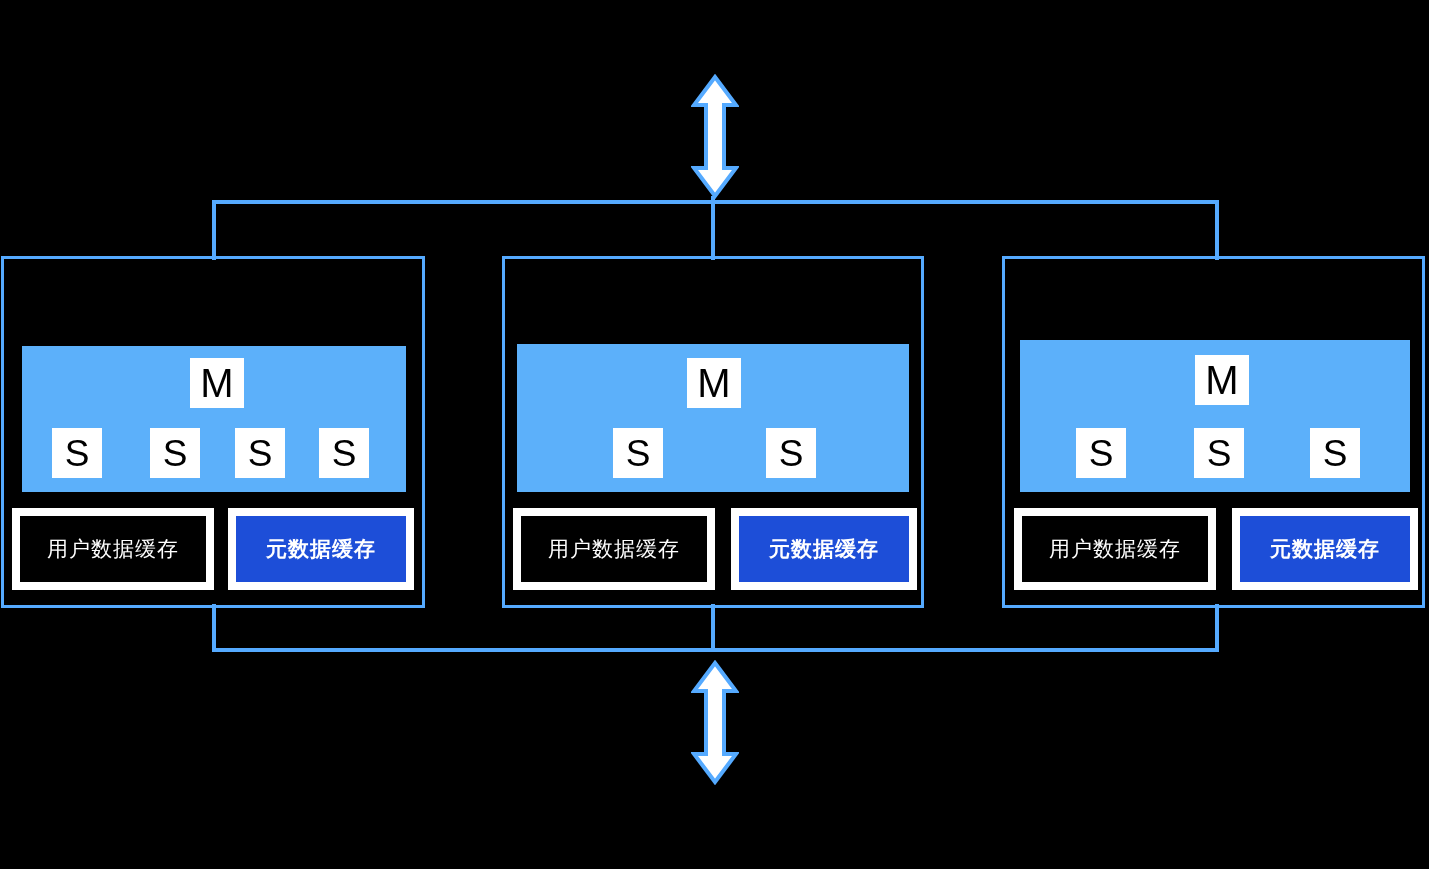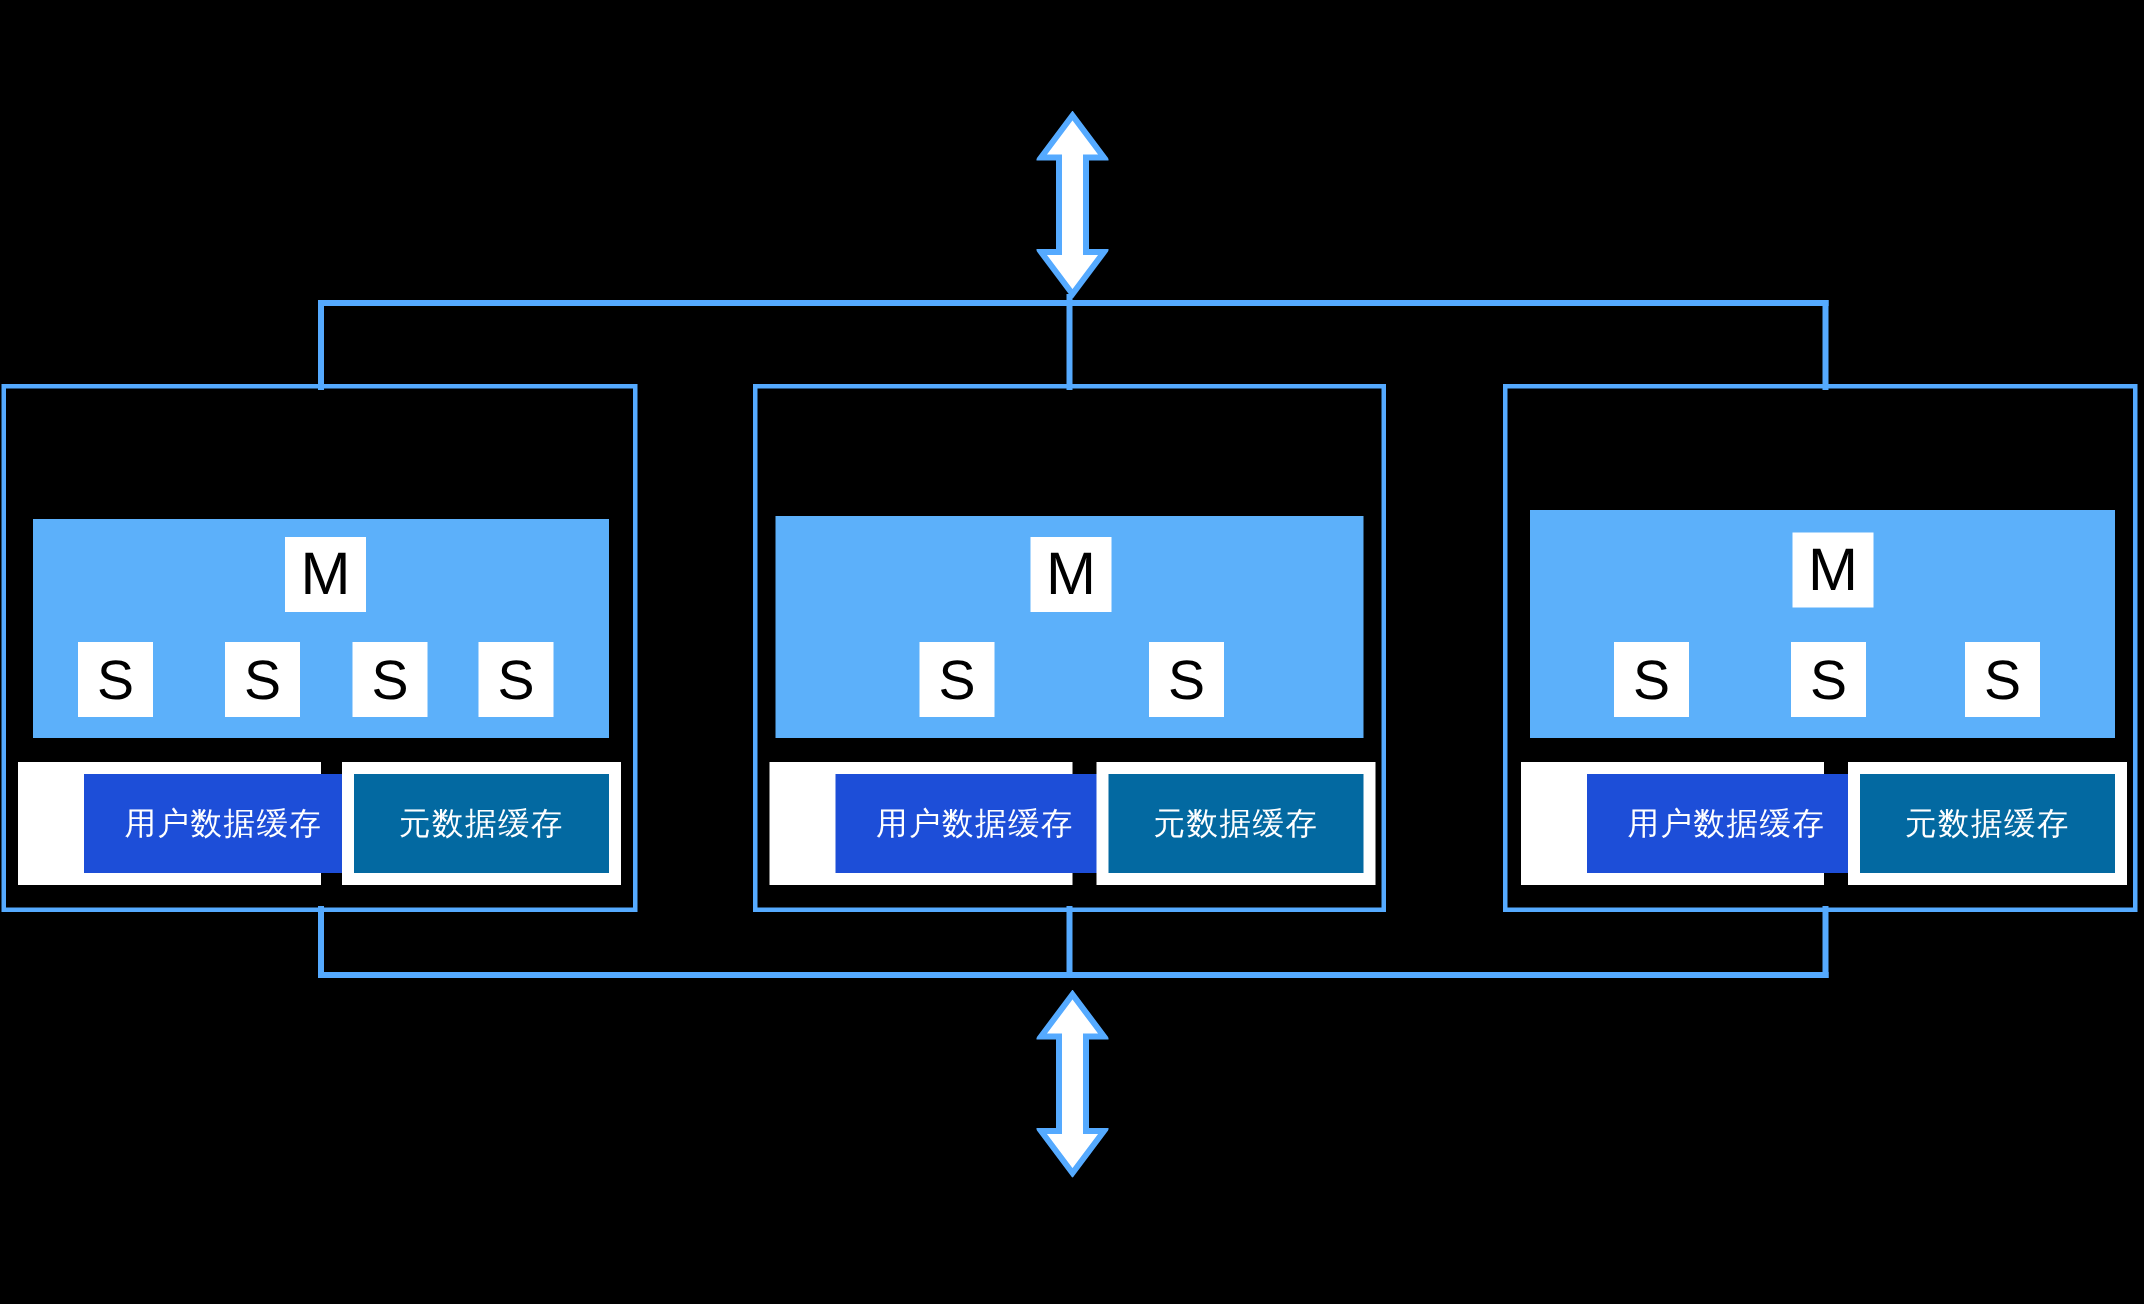--- a/index.html
+++ b/index.html
@@ -66,22 +66,22 @@
     height: 100%;
     box-sizing: border-box;
     display: flex;
     align-items: center;
     justify-content: center;
     color: #ffffff;
     font-size: 21px;
     letter-spacing: 1px;
     white-space: nowrap;
   }
-  .cache-user  { background: #1d4ed8; margin-left: 36px; }
-  .cache-meta  { background: #0369a1; }
+  .cache-user  { background: #000000; }
+  .cache-meta  { background: #1d4ed8; font-weight: bold; }
 
   
   .line-h {
     position: absolute;
     background: #55aaff;
     height: 4px;
   }
   .line-v {
     position: absolute;
     background: #55aaff;

